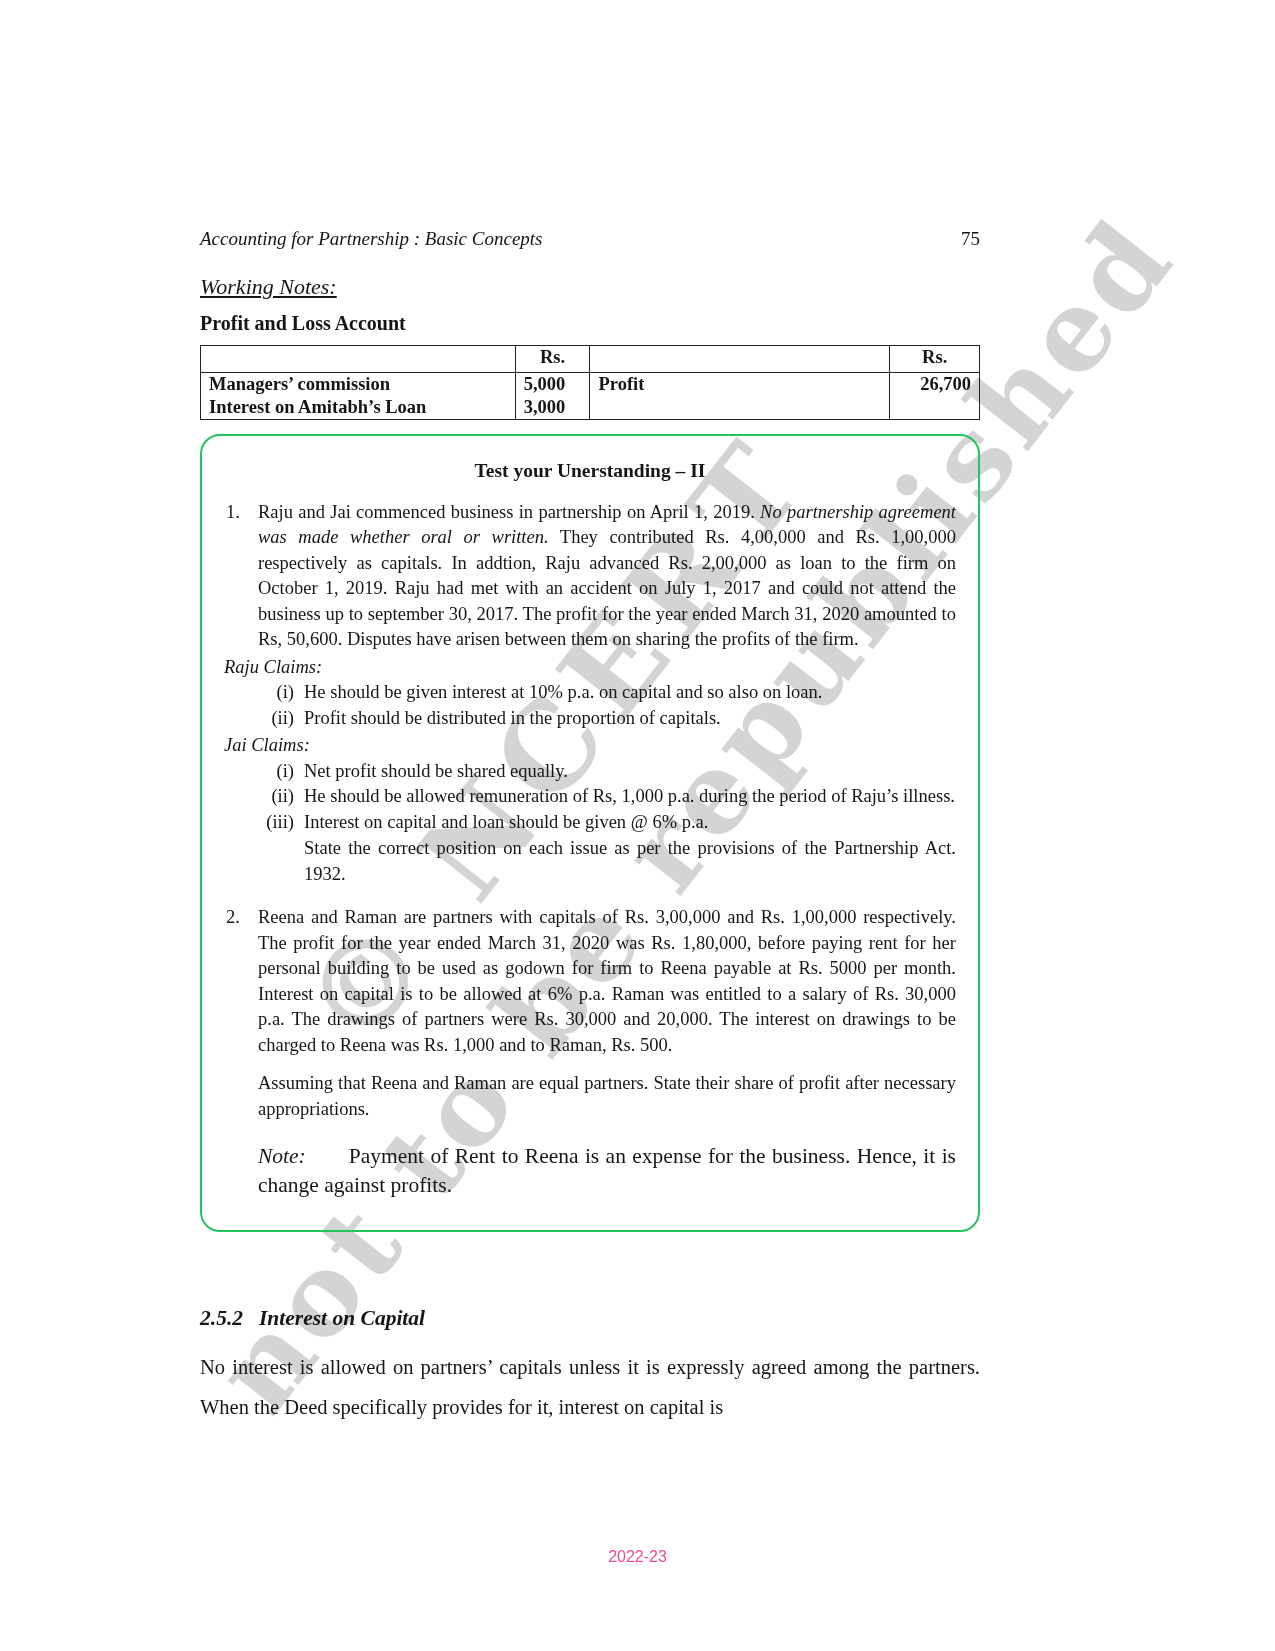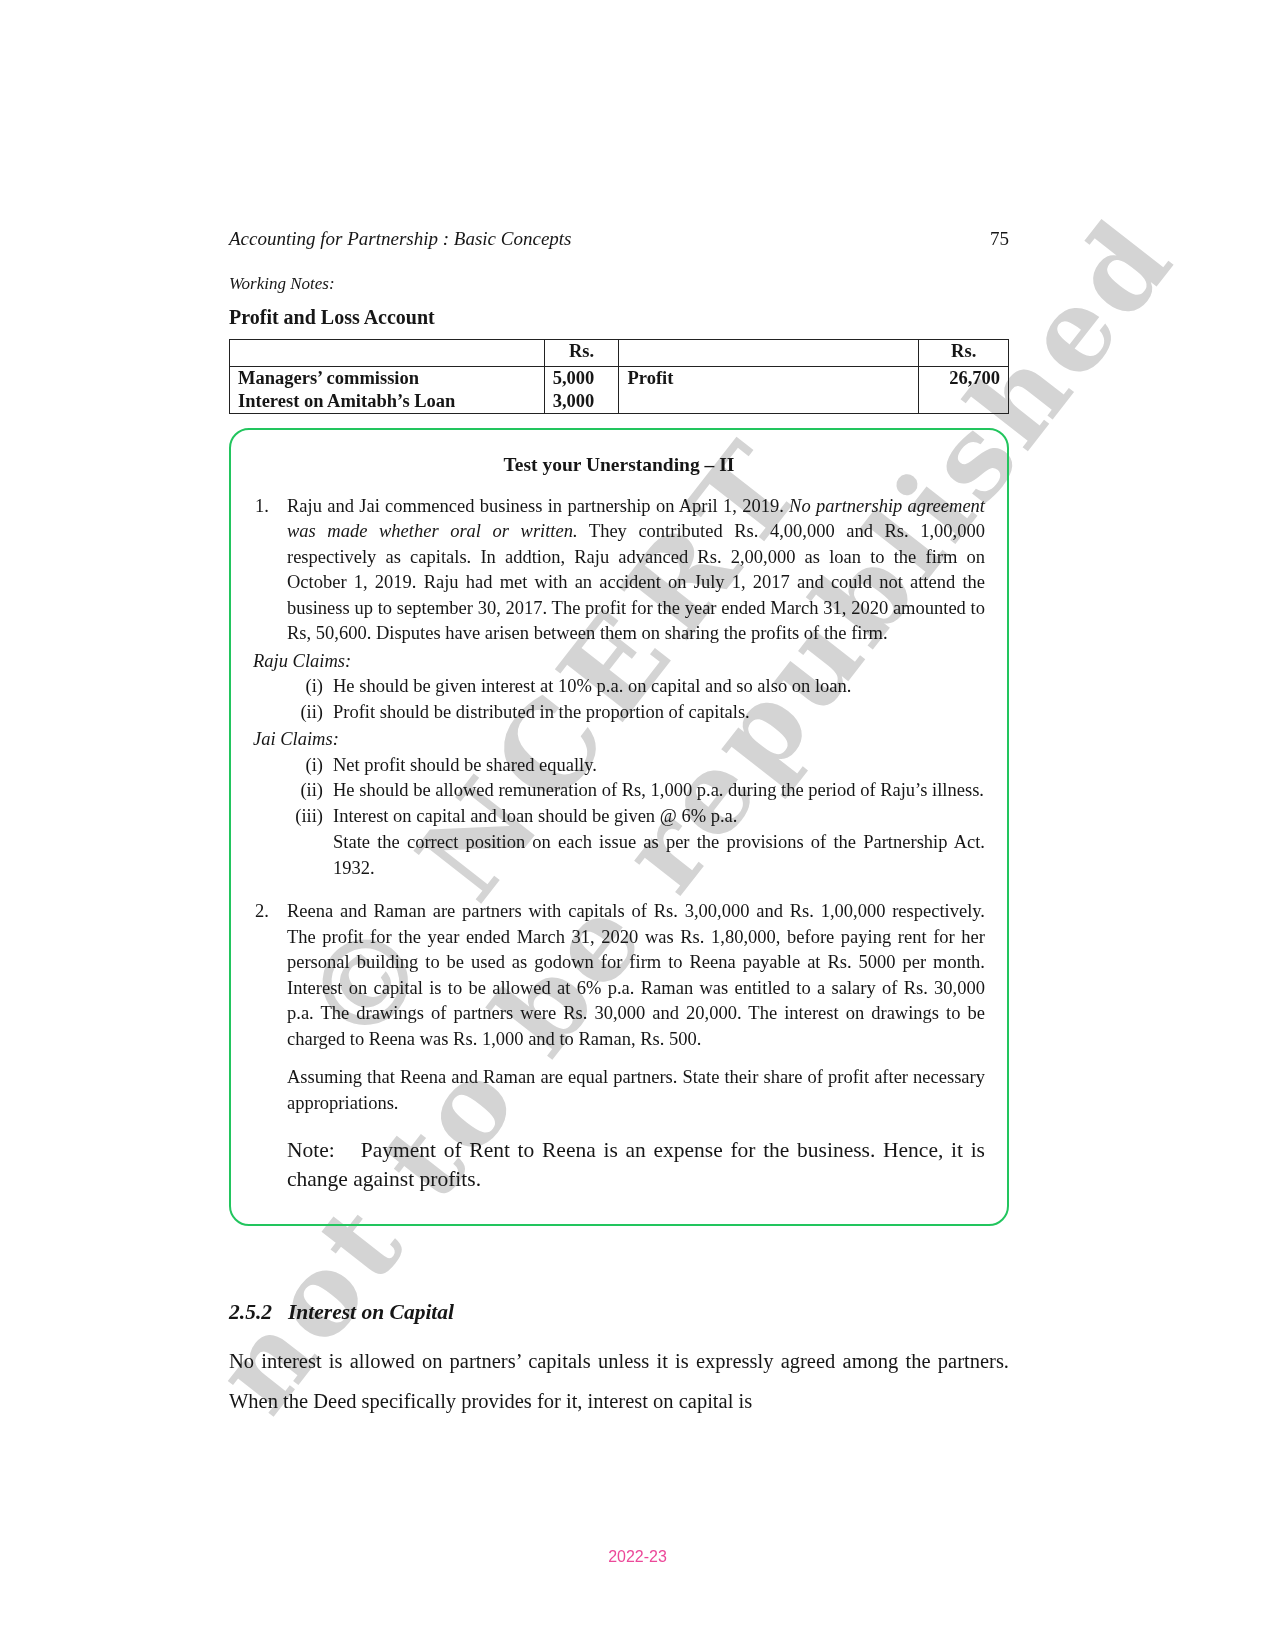--- a/index.html
+++ b/index.html
@@ -9,26 +9,26 @@
     background:#ffffff;
     font-family:"Liberation Serif", serif;
     color:#161616;
     overflow:hidden;
   }
   .watermark { position:absolute; inset:0; z-index:0; pointer-events:none; }
   .wm-line { position:absolute; font-weight:bold; color:#d4d4d4; white-space:nowrap; font-family:"DejaVu Serif", serif; }
   .wm-1 { left:330px; top:960px; font-size:118px; letter-spacing:14px; transform:rotate(-52deg); transform-origin:left center; }
   .wm-2 { left:240px; top:1330px; font-size:112px; letter-spacing:6px; transform:rotate(-52deg); transform-origin:left center; }
 
-  .content { position:absolute; z-index:1; left:229px; top:0; width:780px; }
+  .content { position:absolute; z-index:1; left:200px; top:0; width:780px; }
 
   .running-header { margin-top:228px; display:flex; justify-content:space-between; font-style:italic; font-size:19px; }
   .rh-page { font-style:normal; font-size:19px; }
 
-  .working-notes { margin-top:24px; font-style:italic; font-size:17px; }
+  .working-notes { margin-top:24px; font-style:italic; font-size:22px;text-decoration:underline; }
 
   .table-title { margin-top:12px; text-align:left; font-weight:bold; font-size:20px; }
 
   table.pl { margin-top:10px; width:100%; border-collapse:collapse; font-size:18.5px; }
   table.pl td, table.pl th { border-left:1.5px solid #222; border-right:1.5px solid #222; padding:1px 8px; vertical-align:top; font-weight:bold; }
   table.pl { border:1.5px solid #222; }
   table.pl thead th { border-bottom:1.5px solid #222; text-align:center; height:24px; }
   td.c-desc1 { width:40.4%; }
   td.c-amt1  { width:9.6%; }
   td.c-desc2 { width:38.5%; }
@@ -52,21 +52,21 @@
   .claim { display:flex; }
   .claim .marker { flex:none; width:70px; text-align:right; }
   .claim .claim-text { flex:1; padding-left:10px; text-align:justify; }
   .claim-continuation { margin-left:80px; text-align:justify; margin-top:1px; }
 
   .it { font-style:italic; }
 
   .item2-para2 { margin-top:13px; text-align:justify; }
 
   .note-para { margin-top:20px; font-size:21.5px; line-height:29px; text-align:justify; }
-  .note-label { margin-right:26px; }
+  .note-label { font-style:italic; margin-right:43px; }
 
   .section-heading { margin-top:74px; font-weight:bold; font-style:italic; font-size:21.5px; }
   .section-heading .sec-num { margin-right:16px; }
 
   .body-para { margin-top:16px; font-size:20.5px; line-height:40px; text-align:justify; }
 
   .footer { position:absolute; z-index:1; left:0; width:1275px; top:1548px; text-align:center; font-family:"Liberation Sans", sans-serif; font-size:16px; color:#ec4899; }
 </style>
 </head>
 <body>

